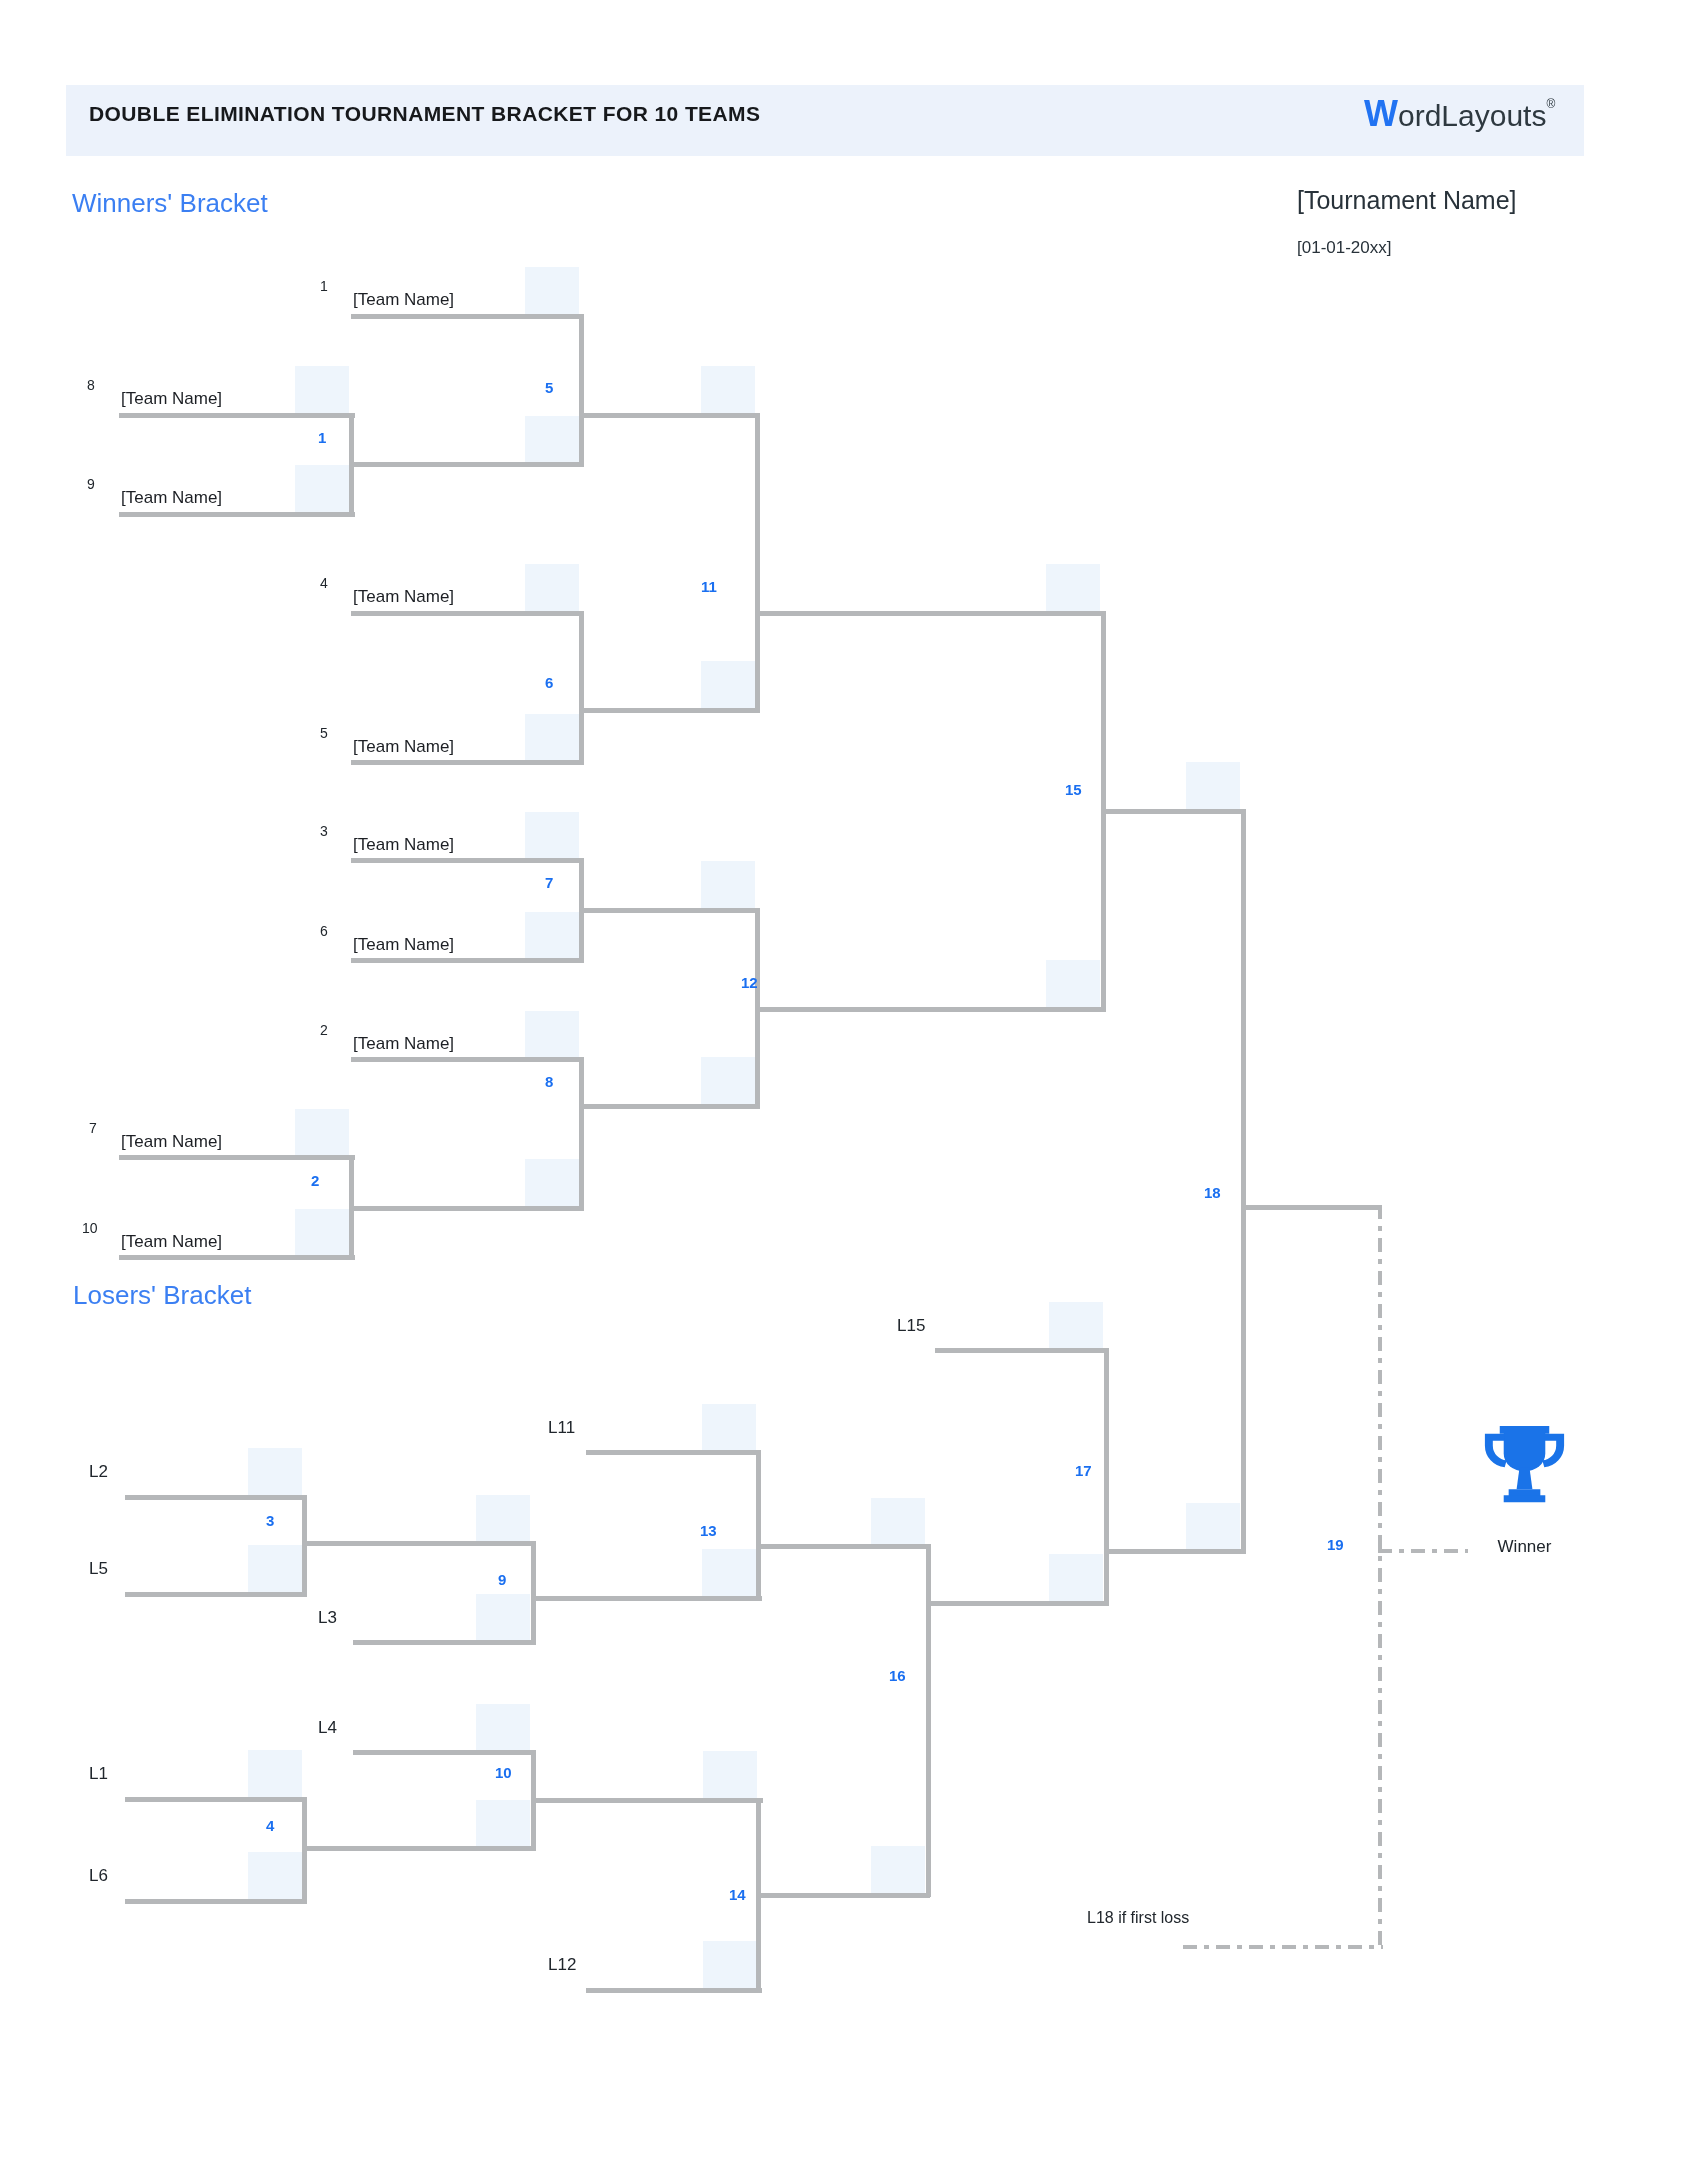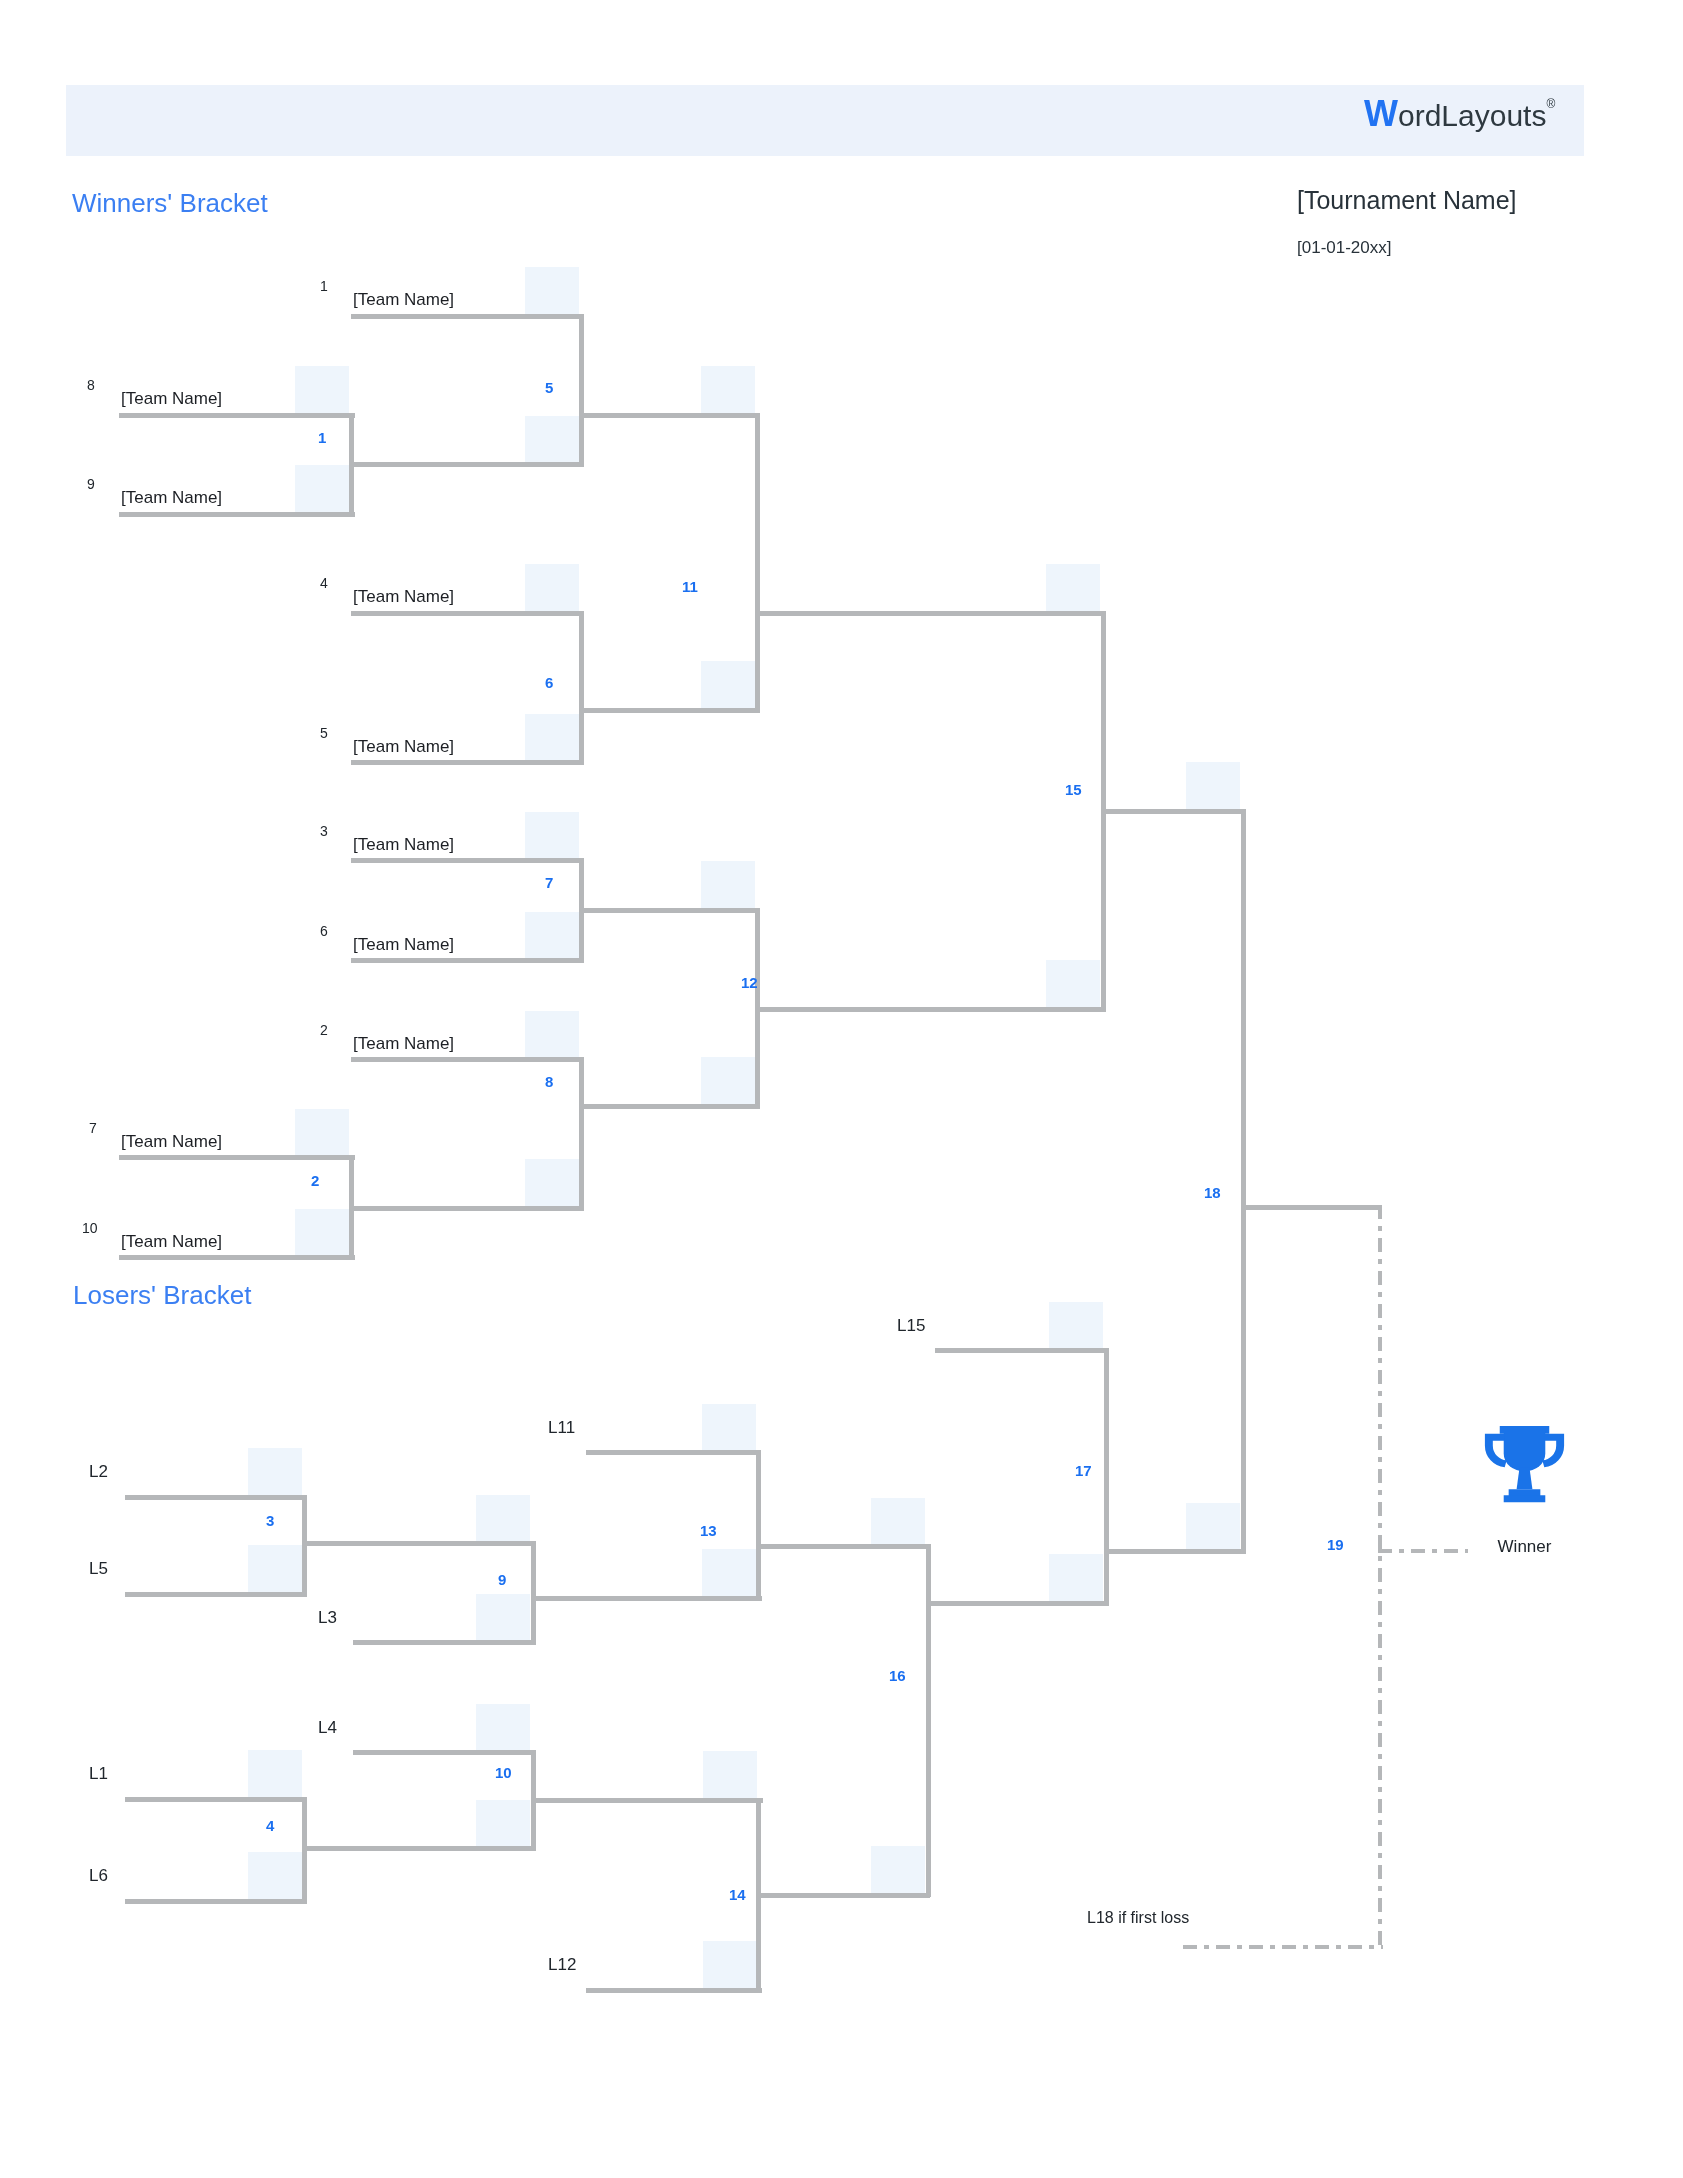--- a/index.html
+++ b/index.html
@@ -31,20 +31,21 @@
   .winner-label{left:1473px;top:1537px;width:103px;text-align:center;font-size:17px;color:#20262c;}
   .footnote{left:1087px;top:1909px;font-size:16px;color:#20262c;}
   .trophy{left:1475px;top:1414px;width:99px;height:107px;}
 </style>
 </head>
 <body>
 
 <div class="canvas">
 
   <div class="abs band"></div>
+  <div class="abs title">DOUBLE ELIMINATION TOURNAMENT BRACKET FOR 10 TEAMS</div>
   <div class="abs logo"><span class="mark">W</span><span>ordLayouts</span><span class="reg">®</span></div>
 
   <div class="abs heading winners-heading">Winners' Bracket</div>
   <div class="abs heading losers-heading">Losers' Bracket</div>
   <div class="abs tname">[Tournament Name]</div>
   <div class="abs tdate">[01-01-20xx]</div>
 
   <div id="bracket-root">
       <div class="abs scorebox" style="left: 525px; top: 267px;"></div>
       <div class="abs hline" style="left: 351px; top: 314px; width: 233px;"></div>
@@ -168,21 +169,21 @@
       <div class="abs lsource" style="left: 89px; top: 1866px;">L6</div>
       <div class="abs lsource" style="left: 548px; top: 1418px;">L11</div>
       <div class="abs lsource" style="left: 548px; top: 1955px;">L12</div>
       <div class="abs lsource" style="left: 897px; top: 1316px;">L15</div>
       <div class="abs mnum" style="left: 318px; top: 429px;">1</div>
       <div class="abs mnum" style="left: 311px; top: 1172px;">2</div>
       <div class="abs mnum" style="left: 545px; top: 379px;">5</div>
       <div class="abs mnum" style="left: 545px; top: 674px;">6</div>
       <div class="abs mnum" style="left: 545px; top: 874px;">7</div>
       <div class="abs mnum" style="left: 545px; top: 1073px;">8</div>
-      <div class="abs mnum" style="left: 682px; top: 578px;">11</div>
+      <div class="abs mnum" style="left: 701px; top: 578px;">11</div>
       <div class="abs mnum" style="left: 717px; top: 974px; margin-left: 24px;">12</div>
       <div class="abs mnum" style="left: 1065px; top: 781px;">15</div>
       <div class="abs mnum" style="left: 1204px; top: 1184px;">18</div>
       <div class="abs mnum" style="left: 266px; top: 1512px;">3</div>
       <div class="abs mnum" style="left: 498px; top: 1571px;">9</div>
       <div class="abs mnum" style="left: 266px; top: 1817px;">4</div>
       <div class="abs mnum" style="left: 495px; top: 1764px;">10</div>
       <div class="abs mnum" style="left: 700px; top: 1522px;">13</div>
       <div class="abs mnum" style="left: 729px; top: 1870px; margin-top: 16px;">14</div>
       <div class="abs mnum" style="left: 889px; top: 1667px;">16</div>

